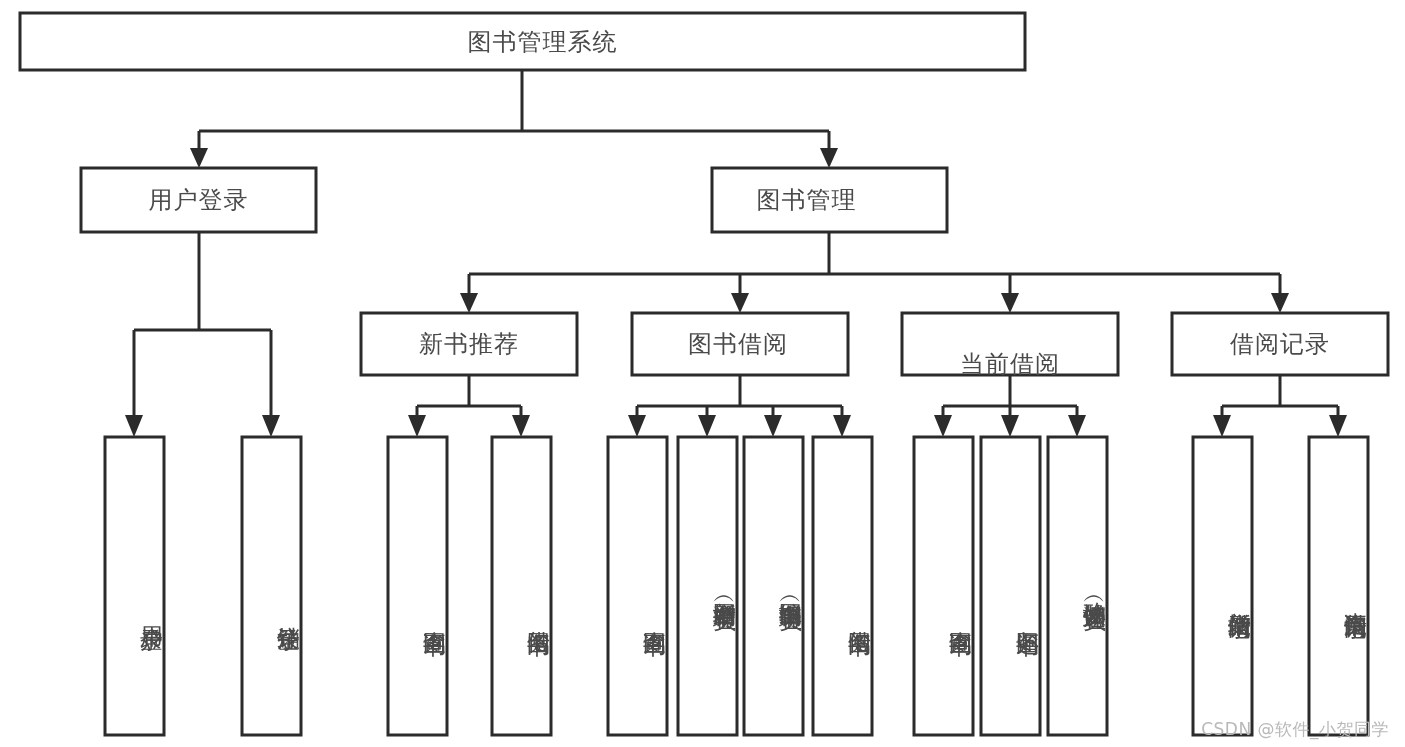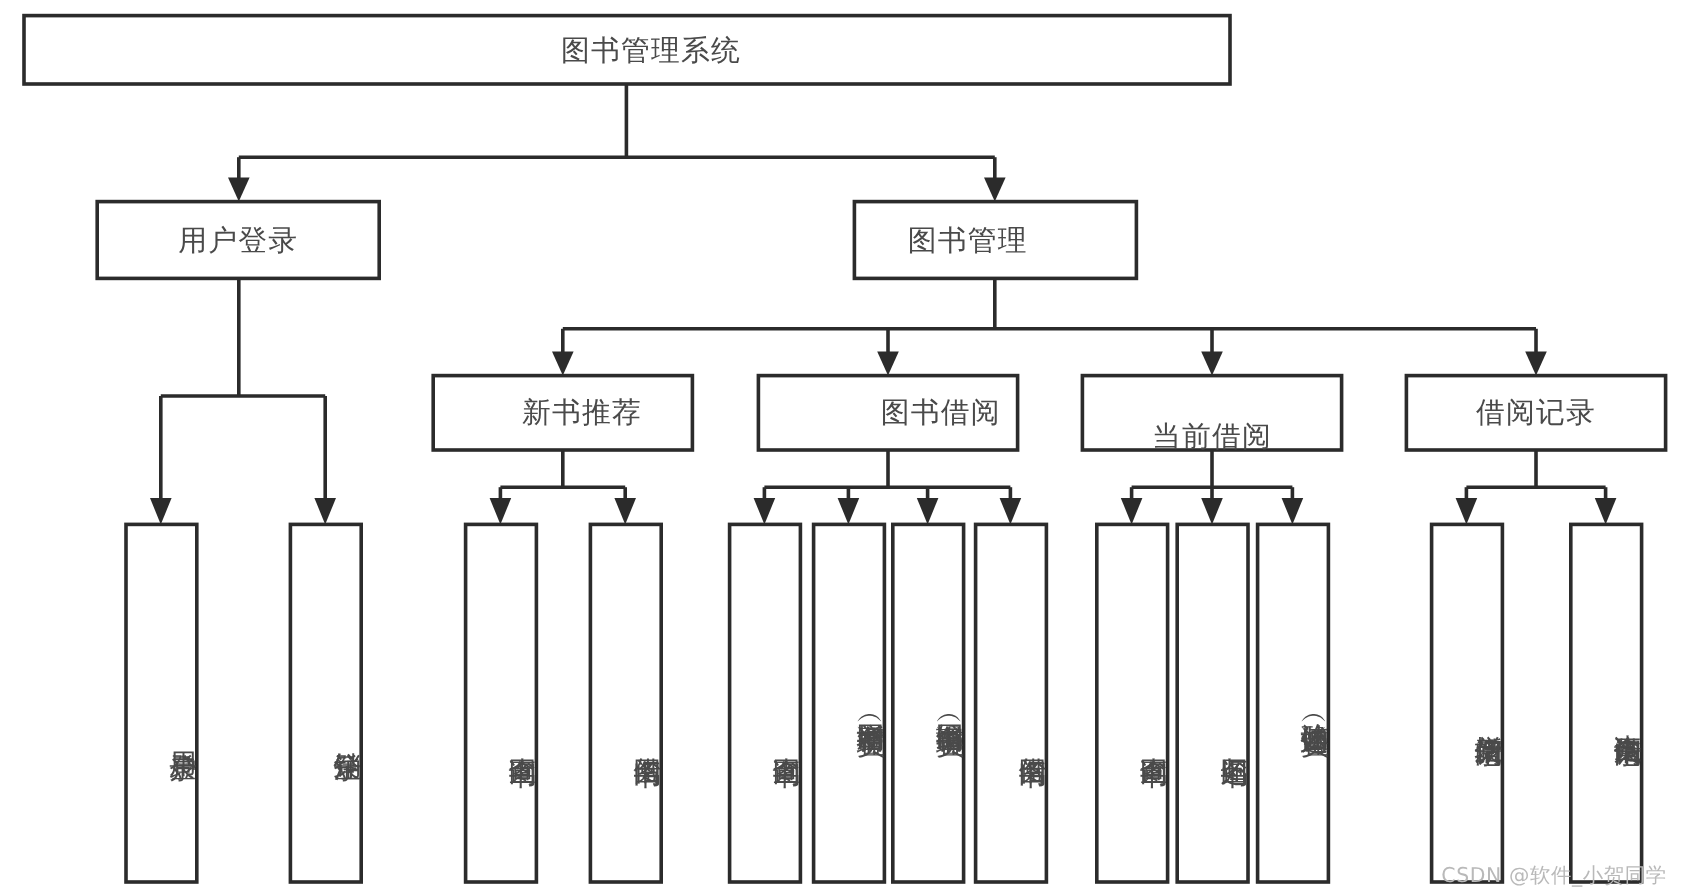--- a/index.html
+++ b/index.html
@@ -153,22 +153,22 @@
       <rect class="node-rect" x="1193" y="437" width="59" height="298"></rect>
       <rect class="node-rect" x="1309" y="437" width="59" height="298"></rect>
     </g>
   </svg>
 
   <div class="htext-wrap" style="left:20px;top:13px;width:1005px;height:57px;padding-left:20px;">图书管理系统</div>
 
   <div class="htext-wrap" style="left:81px;top:168px;width:235px;height:64px;">用户登录</div>
   <div class="htext-wrap" style="left:712px;top:168px;width:189px;height:64px;">图书管理</div>
 
-  <div class="htext-wrap" style="left:361px;top:313px;width:216px;height:62px;margin-left:16px;">新书推荐</div>
-  <div class="htext-wrap" style="left:632px;top:313px;width:212px;height:62px;padding-left:46px;">图书借阅</div>
+  <div class="htext-wrap" style="left:361px;top:313px;width:216px;height:62px;">新书推荐</div>
+  <div class="htext-wrap" style="left:632px;top:313px;width:212px;height:62px;">图书借阅</div>
   <div class="htext-wrap" style="left:902px;top:313px;width:216px;height:62px;margin-top:20px;">当前借阅</div>
   <div class="htext-wrap" style="left:1172px;top:313px;width:216px;height:62px;">借阅记录</div>
 
   <div class="vtext-wrap" style="left:105px;top:490px;width:59px;height:240px;">用户登录</div>
   <div class="vtext-wrap" style="left:242px;top:490px;width:59px;height:240px;">注销登录</div>
 
   <div class="vtext-wrap" style="left:388px;top:500px;width:59px;height:230px;">查询图书</div>
   <div class="vtext-wrap" style="left:492px;top:500px;width:59px;height:230px;">借阅图书</div>
 
   <div class="vtext-wrap" style="left:608px;top:500px;width:59px;height:230px;">查询图书</div>

